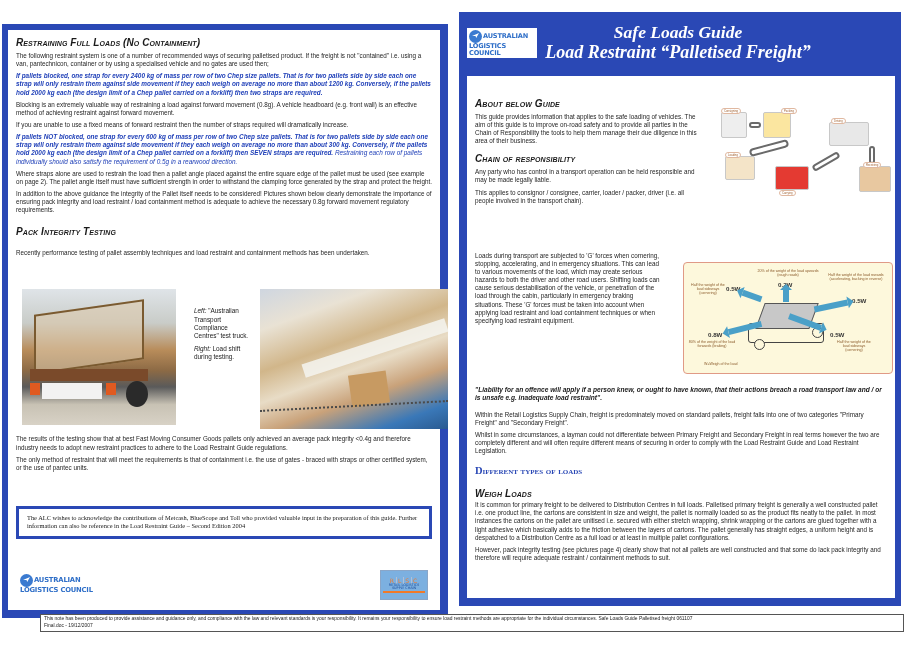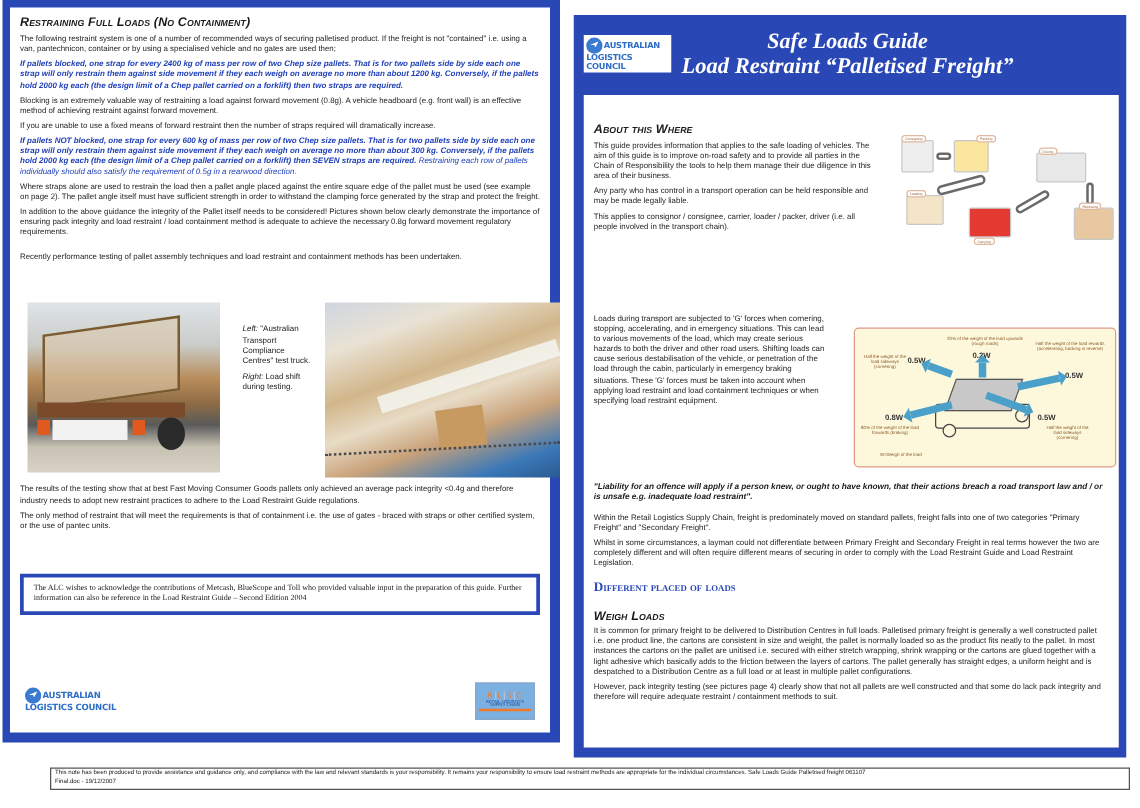--- a/index.html
+++ b/index.html
@@ -1,20 +1,20 @@
 <!DOCTYPE html>
 <html><head>
 <meta charset="utf-8">
 <style>
   * { box-sizing: border-box; margin: 0; padding: 0; }
   html, body { width: 912px; height: 646px; background: #ffffff; overflow: hidden; }
   body { position: relative; font-family: "Liberation Sans", sans-serif; color: #1a1a1a; }
 
   .page { position: absolute; background: #2a48b5; }
-  .page-left { left: 2px; top: 0; width: 446px; height: 594px; }
+  .page-left { left: 2px; top: 24px; width: 446px; height: 594px; }
   .page-right { left: 459px; top: 12px; width: 442px; height: 594px; }
 
   .panel { position: absolute; background: #ffffff; }
   .left-panel { left: 6px; top: 6px; width: 432px; height: 580px; padding: 7px 8px; }
   .right-panel { left: 8px; top: 64px; width: 428px; height: 522px; padding: 8px 8px; }
 
   h2.sc { font-family: "Liberation Sans", sans-serif; font-weight: bold; font-style: italic; font-size: 10px; font-variant: small-caps; color: #1a1a1a; letter-spacing: 0.1px; }
   p.body { font-size: 6.3px; line-height: 8.1px; margin-top: 4px; color: #1e1e1e; }
   p.blue { font-size: 6.4px; line-height: 8.2px; margin-top: 4px; color: #2040b8; font-weight: bold; font-style: italic; }
   p.blue .plain { font-weight: normal; }
@@ -100,20 +100,21 @@
   <div class="panel left-panel">
     <h2 class="sc">Restraining Full Loads (No Containment)</h2>
     <p class="body">The following restraint system is one of a number of recommended ways of securing palletised product. If the freight is not "contained" i.e. using a van, pantechnicon, container or by using a specialised vehicle and no gates are used then;</p>
     <p class="blue">If pallets blocked, one strap for every 2400 kg of mass per row of two Chep size pallets. That is for two pallets side by side each one strap will only restrain them against side movement if they each weigh on average no more than about 1200 kg. Conversely, if the pallets hold 2000 kg each (the design limit of a Chep pallet carried on a forklift) then two straps are required.</p>
     <p class="body">Blocking is an extremely valuable way of restraining a load against forward movement (0.8g). A vehicle headboard (e.g. front wall) is an effective method of achieving restraint against forward movement.</p>
     <p class="body">If you are unable to use a fixed means of forward restraint then the number of straps required will dramatically increase.</p>
     <p class="blue"><span>If pallets NOT blocked, one strap for every 600 kg of mass per row of two Chep size pallets. That is for two pallets side by side each one strap will only restrain them against side movement if they each weigh on average no more than about 300 kg. Conversely, if the pallets hold 2000 kg each (the design limit of a Chep pallet carried on a forklift) then SEVEN straps are required.</span><span class="plain"> Restraining each row of pallets individually should also satisfy the requirement of 0.5g in a rearwood direction.</span></p>
     <p class="body">Where straps alone are used to restrain the load then a pallet angle placed against the entire square edge of the pallet must be used (see example on page 2). The pallet angle itself must have sufficient strength in order to withstand the clamping force generated by the strap and protect the freight.</p>
     <p class="body">In addition to the above guidance the integrity of the Pallet itself needs to be considered! Pictures shown below clearly demonstrate the importance of ensuring pack integrity and load restraint / load containment method is adequate to achieve the necessary 0.8g forward movement regulatory requirements.</p>
 
+    <h2 class="sc" style="margin-top:12px;">Pack Integrity Testing</h2>
     <p class="body" style="margin-top:12px;">Recently performance testing of pallet assembly techniques and load restraint and containment methods has been undertaken.</p>
 
     <div class="photos">
       <div class="photo-truck">
         <div class="rack"></div>
           <div class="tray"></div>
           <div class="plate"></div>
         <div class="lamp1"></div>
           <div class="lamp2"></div>
           <div class="wheel"></div>
@@ -167,22 +168,23 @@
     </div>
     <div class="title">
       <span class="t1">Safe Loads Guide</span>
       <span class="t2">Load Restraint “Palletised Freight”</span>
     </div>
   </div>
 
   <div class="panel right-panel">
     <div class="about-row">
       <div class="about-text">
-        <h2 class="sc" style="margin-top:14px;">About this Where</h2>
+        <h2 class="sc" style="margin-top:14px;">About below Guide</h2>
         <p class="body">This guide provides information that applies to the safe loading of vehicles. The aim of this guide is to improve on-road safety and to provide all parties in the Chain of Responsibility the tools to help them manage their due diligence in this area of their business.</p>
+        <h2 class="sc" style="margin-top:8px;">Chain of responsibility</h2>
         <p class="body">Any party who has control in a transport operation can be held responsible and may be made legally liable.</p>
         <p class="body">This applies to consignor / consignee, carrier, loader / packer, driver (i.e. all people involved in the transport chain).</p>
       </div>
       <div class="chain-diagram">
         <div class="node" style="left:2px;top:12px;width:26px;height:26px;background:#eee;"></div>
         <span class="label" style="left:2px;top:8px;">Consigning</span>
         <div class="link" style="left:30px;top:22px;width:12px;height:6px;"></div>
         <div class="node" style="left:44px;top:12px;width:28px;height:26px;background:#fbe6a0;"></div>
         <span class="label" style="left:62px;top:8px;">Packing</span>
         <div class="link" style="left:30px;top:44px;width:40px;height:8px;transform:rotate(-15deg);"></div>
@@ -223,21 +225,21 @@
         <div class="fd-arrow right" style="left:96px;top:30px;width:12px;transform:rotate(-90deg);"></div>
         <div class="fd-arrow right" style="left:130px;top:40px;width:34px;transform:rotate(-12deg);"></div>
         <div class="fd-arrow left" style="left:44px;top:62px;width:34px;transform:rotate(-14deg);"></div>
         <div class="fd-arrow right" style="left:104px;top:56px;width:34px;transform:rotate(20deg);"></div>
       </div>
     </div>
 
     <p class="quote">"Liability for an offence will apply if a person knew, or ought to have known, that their actions breach a road transport law and / or is unsafe e.g. inadequate load restraint".</p>
     <p class="body" style="margin-top:8px;">Within the Retail Logistics Supply Chain, freight is predominately moved on standard pallets, freight falls into one of two categories "Primary Freight" and "Secondary Freight".</p>
     <p class="body">Whilst in some circumstances, a layman could not differentiate between Primary Freight and Secondary Freight in real terms however the two are completely different and will often require different means of securing in order to comply with the Load Restraint Guide and Load Restraint Legislation.</p>
-    <div class="dtl">Different placed of loads</div>
+    <div class="dtl">Different types of loads</div>
 
     <div class="full-loads">
       <h2 class="sc">Weigh Loads</h2>
       <p class="body" style="margin-top:2px;">It is common for primary freight to be delivered to Distribution Centres in full loads. Palletised primary freight is generally a well constructed pallet i.e. one product line, the cartons are consistent in size and weight, the pallet is normally loaded so as the product fits neatly to the pallet. In most instances the cartons on the pallet are unitised i.e. secured with either stretch wrapping, shrink wrapping or the cartons are glued together with a light adhesive which basically adds to the friction between the layers of cartons. The pallet generally has straight edges, a uniform height and is despatched to a Distribution Centre as a full load or at least in multiple pallet configurations.</p>
       <p class="body">However, pack integrity testing (see pictures page 4) clearly show that not all pallets are well constructed and that some do lack pack integrity and therefore will require adequate restraint / containment methods to suit.</p>
     </div>
   </div>
 </div>
 
 <div class="footer-note">

